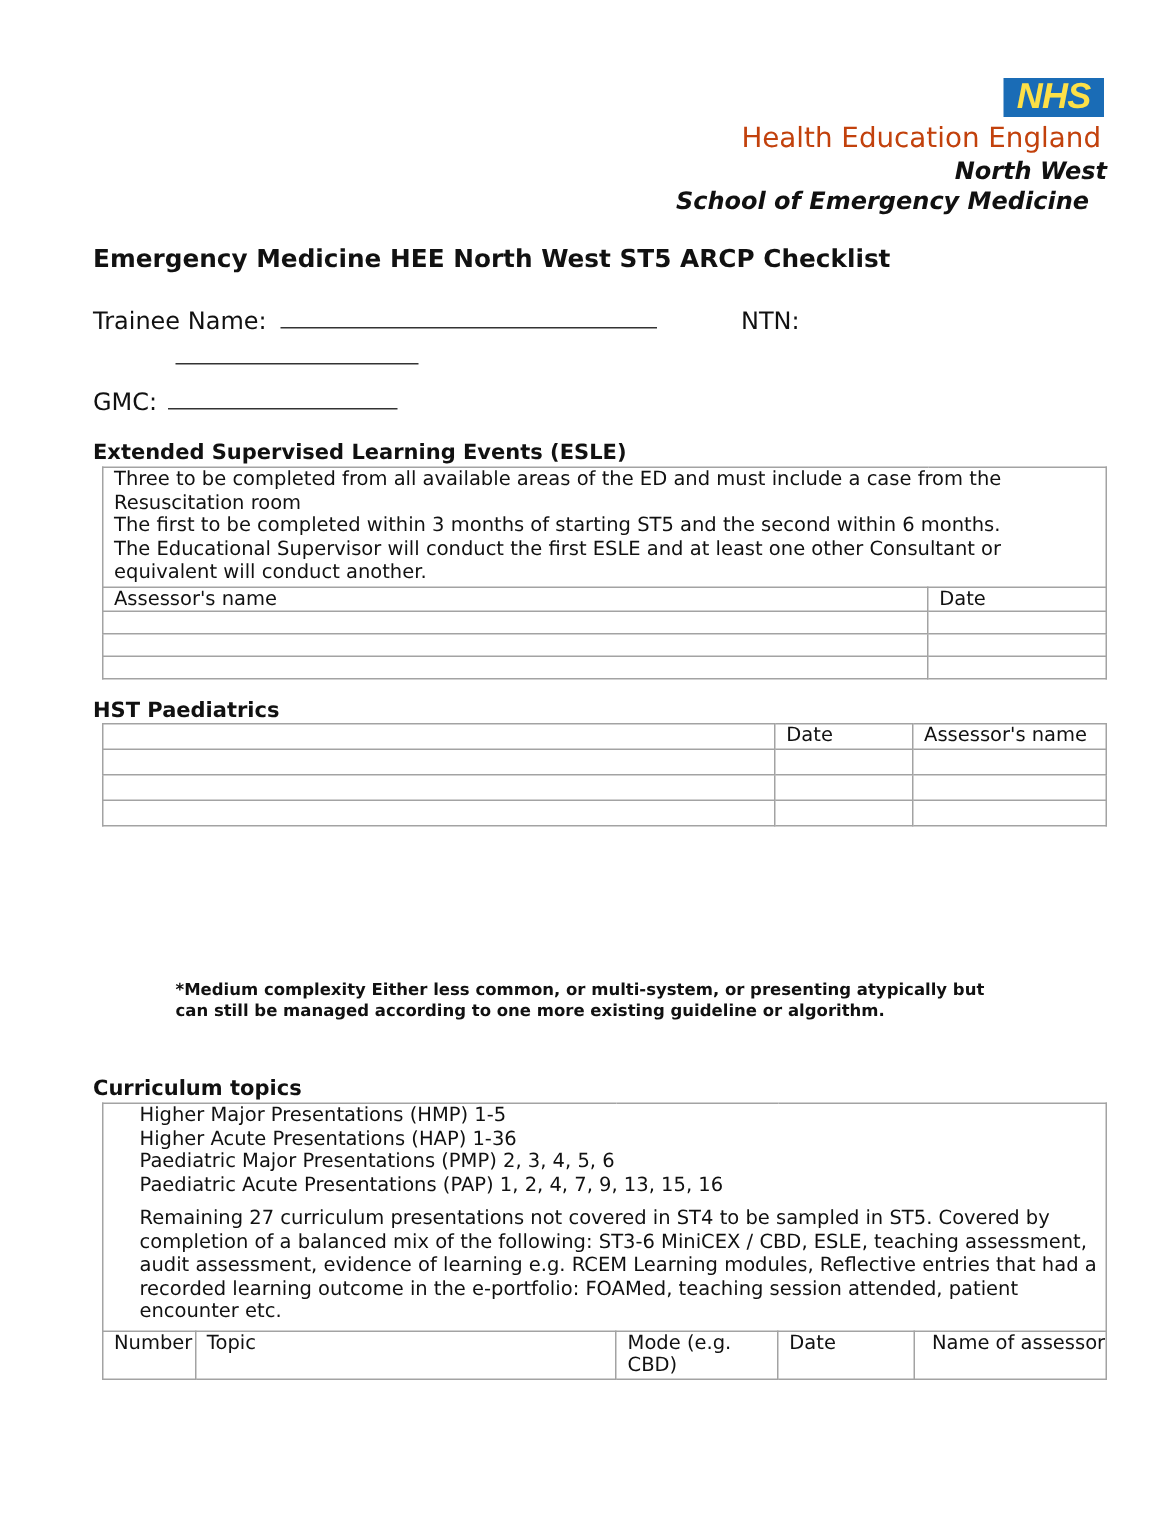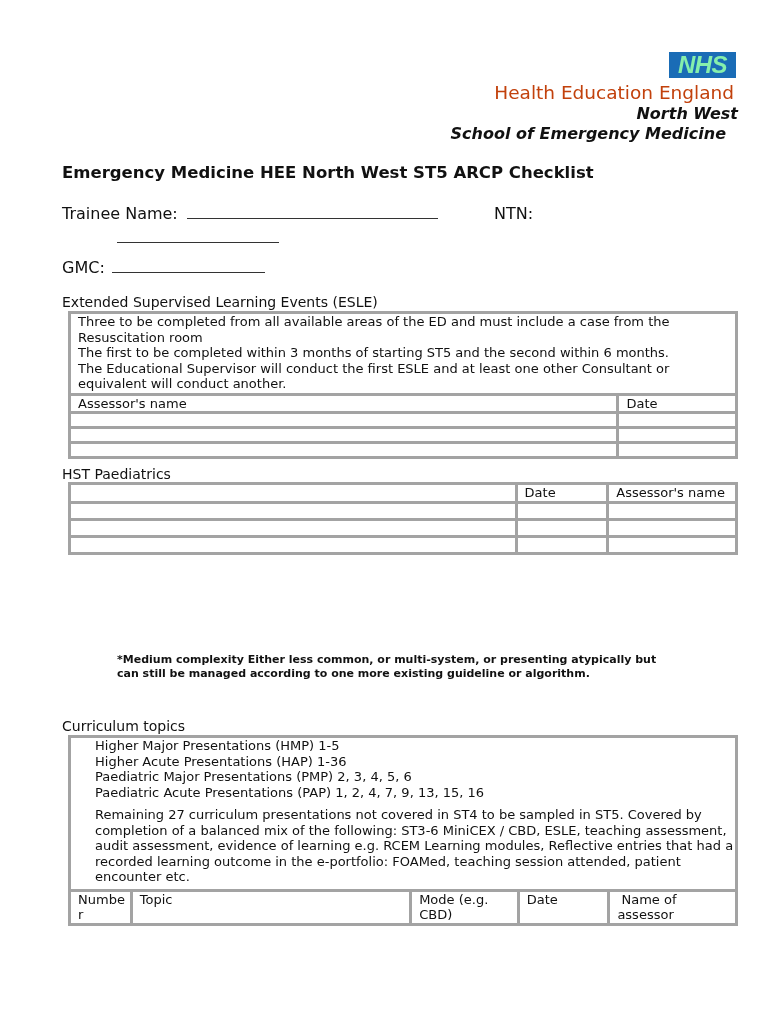--- a/index.html
+++ b/index.html
@@ -1,32 +1,32 @@
 <!DOCTYPE html>
 <html><head>
 <meta charset="utf-8">
 <style>
   html, body { margin:0; padding:0; background:#ffffff; }
   body { width:770px; height:1024px; position:relative; overflow:hidden;
          font-family:"DejaVu Sans", sans-serif; color:#111; }
   .abs { position:absolute; }
   .nhs-logo { left:669px; top:52px; width:67px; height:26px; background:#1a6cb6;
-              color:#86efac; font-family:"Liberation Sans", sans-serif; font-weight:bold;
+              color:#fde047; font-family:"Liberation Sans", sans-serif; font-weight:bold;
               font-style:italic; font-size:24px; line-height:26px; text-align:center;
               letter-spacing:-0.5px; }
   .hee { right:36px; top:82px; font-family:"DejaVu Sans", sans-serif; font-size:18.5px;
          color:#c2410c; text-align:right; }
   .nw { right:32px; top:104px; font-size:16px; font-weight:bold; font-style:italic; }
   .school { right:44px; top:124px; font-size:16px; font-weight:bold; font-style:italic; }
   .doc-title { left:62px; top:163px; font-size:16.5px; font-weight:bold; }
   .field { font-size:16px; }
   .line { display:inline-block; border-bottom:1.5px solid #333; height:14px; vertical-align:baseline; }
-  .sec-h { left:62px; font-size:14px; font-weight:normal; }
+  .sec-h { left:62px; font-size:14px; font-weight:bold; }
   table.grid { position:absolute; border-collapse:collapse; font-size:13px; line-height:15.5px; }
-  table.grid td { border:3px solid #a3a3a3; padding:0 0 0 7px; vertical-align:top; }
+  table.grid td { border:1px solid #a3a3a3; padding:0 0 0 7px; vertical-align:top; }
   .note { left:117px; top:653px; width:560px; font-size:11px; font-weight:bold; line-height:14.4px; }
   .note p { margin:0; }
 </style>
 </head>
 <body>
 
 <div class="abs nhs-logo">NHS</div>
 <div class="abs hee">Health Education England</div>
 <div class="abs nw">North West</div>
 <div class="abs school">School of Emergency Medicine</div>

